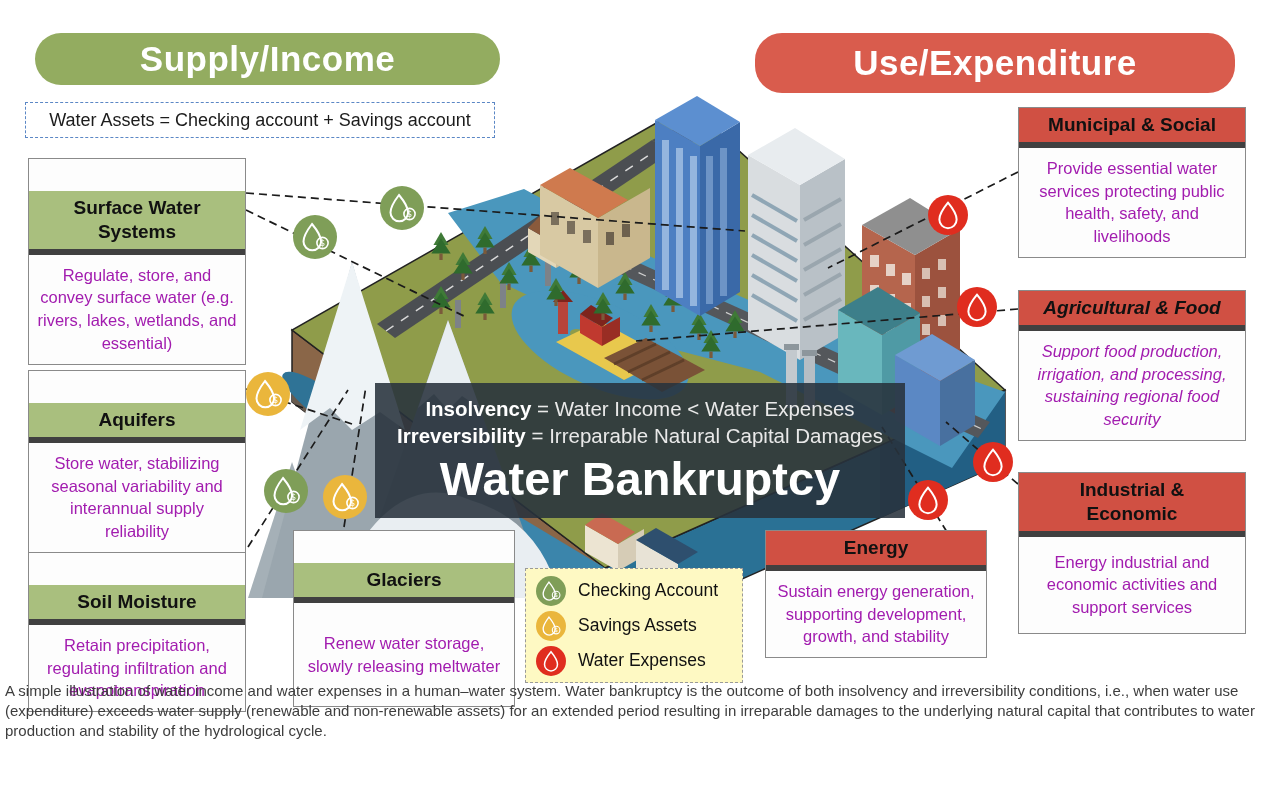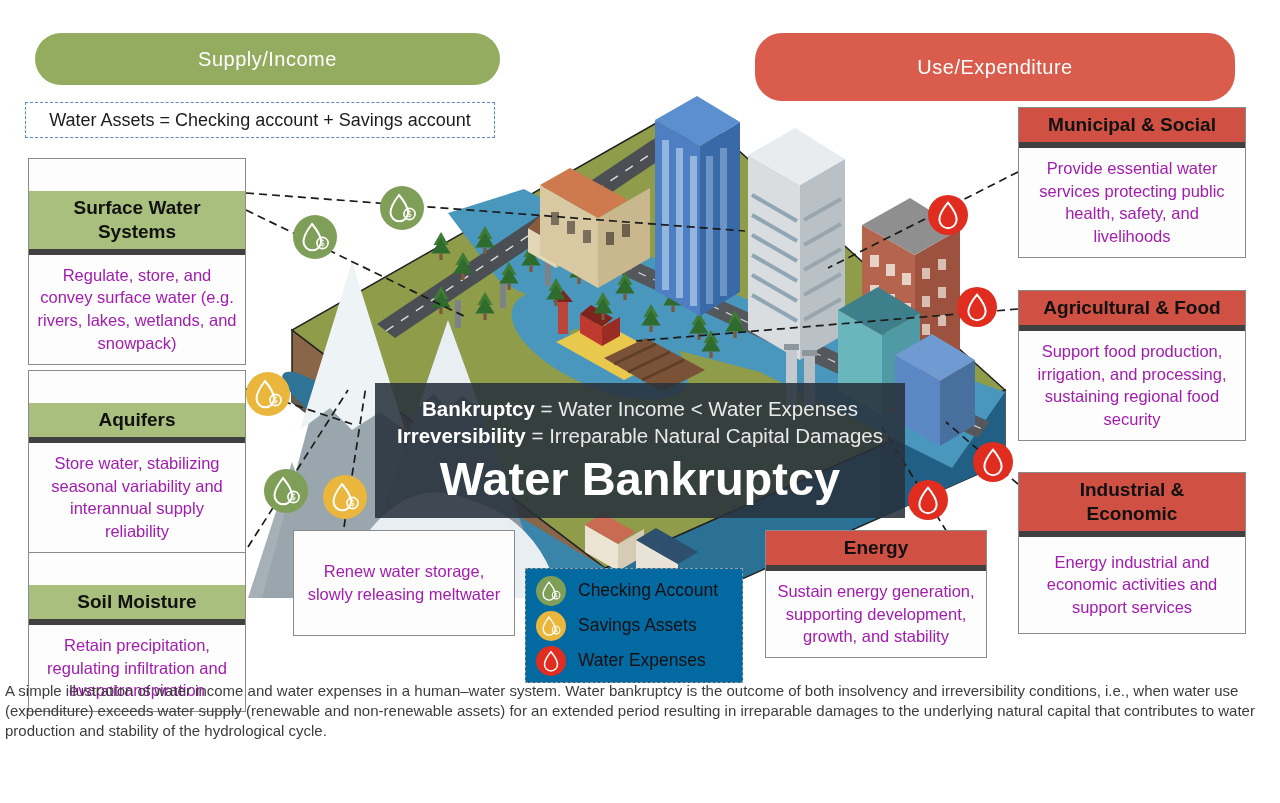--- a/index.html
+++ b/index.html
@@ -1,44 +1,44 @@
 <!DOCTYPE html>
 <html><head>
 <meta charset="utf-8">
 <style>
   html,body{margin:0;padding:0;background:#ffffff;}
   body{font-family:"Liberation Sans","DejaVu Sans",sans-serif;}
   .stage{position:relative;width:1280px;height:803px;background:#fff;overflow:hidden;}
   svg.scene{position:absolute;left:0;top:0;width:1280px;height:803px;z-index:1;}
 
   .pill{position:absolute;display:flex;align-items:center;justify-content:center;
-        color:#fff;font-size:20px;font-weight:400;border-radius:27px;z-index:3;letter-spacing:.5px;}
+        color:#fff;font-size:35px;font-weight:700;border-radius:27px;z-index:3;letter-spacing:.5px;}
   .pill.green{left:35px;top:33px;width:465px;height:52px;background:#93ac60;}
-  .pill.red{left:755px;top:33px;width:480px;height:68px;background:#d95c4d;}
+  .pill.red{left:755px;top:33px;width:480px;height:60px;background:#d95c4d;}
 
   .assets{position:absolute;left:25px;top:102px;width:468px;height:34px;z-index:3;
           border:1.5px dashed #5b87c5;background:#fff;display:flex;align-items:center;justify-content:center;
           font-size:18px;color:#1c1c1c;}
 
   .infobox{position:absolute;z-index:3;border:1px solid #8a8a8a;background:#fdfdfd;text-align:center;}
   .infobox .hd{font-weight:bold;font-size:19px;color:#111;padding:5px 17px;line-height:1.25;
                border-bottom:6px solid #404040;}
   .infobox.greenbox .hd{background:#a9bf7e;margin-top:32px;}
   .infobox.redbox .hd{background:#d05043;}
   .infobox .bd{font-size:16.5px;color:#a21caf;line-height:1.38;padding:9px 8px;}
 
   .overlay{position:absolute;left:375px;top:383px;width:530px;height:135px;z-index:2;
            background:rgba(40,50,60,0.88);color:#fff;text-align:center;
            display:flex;flex-direction:column;justify-content:center;}
   .overlay .ln{font-size:20.5px;color:#e9e9e9;line-height:1.35;}
   .overlay .ln b{color:#fff;}
   .overlay .big{font-size:47px;font-weight:800;color:#fff;line-height:1.15;margin-top:2px;}
 
   .legend{position:absolute;left:525px;top:568px;width:218px;height:115px;z-index:3;
-          border:1.5px dashed #9a9a9a;background:#0369a1;display:flex;flex-direction:column;
+          border:1.5px dashed #9a9a9a;background:#fef9c3;display:flex;flex-direction:column;
           justify-content:space-around;padding:4px 10px;box-sizing:border-box;}
   .lrow{display:flex;align-items:center;gap:12px;font-size:17.5px;color:#111;}
   .lico{width:30px;height:30px;flex:0 0 30px;}
 
   .badge{position:absolute;z-index:3;}
   .badge.b44{width:44px;height:44px;}
   .badge.b40{width:40px;height:40px;}
 
   .caption{position:absolute;left:5px;top:665px;width:1270px;z-index:3;
            font-size:15px;color:#3d3d3d;line-height:1.32;margin-top:16px;}
@@ -228,54 +228,55 @@
       <line x1="344" y1="527" x2="366" y2="386"></line>
       <line x1="1018" y1="172" x2="828" y2="268"></line>
       <line x1="1018" y1="309" x2="636" y2="341"></line>
       <line x1="1018" y1="484" x2="946" y2="422"></line>
       <line x1="947" y1="532" x2="882" y2="427"></line>
     </g>
   </svg>
 
   <div class="overlay">
     <div class="ln">
-      <b>Bankruptcy</b><span> = Water Income &lt; Water Expenses</span>
+      <b>Insolvency</b><span> = Water Income &lt; Water Expenses</span>
     </div>
     <div class="ln">
       <b>Irreversibility</b><span> = Irreparable Natural Capital Damages</span>
     </div>
     <div class="big">Water Bankruptcy</div>
   </div>
 
   <div class="pill green">Supply/Income</div>
   <div class="pill red">Use/Expenditure</div>
 
   <div class="assets">Water Assets = Checking account + Savings account</div>
 
   <div class="infobox greenbox" style="left:28px;top:158px;width:216px;">
     <div class="hd">Surface Water Systems</div>
-    <div class="bd">Regulate, store, and convey surface water (e.g. rivers, lakes, wetlands, and snowpack)</div>
+    <div class="bd">Regulate, store, and convey surface water (e.g. rivers, lakes, wetlands, and essential)</div>
   </div>
   <div class="infobox greenbox" style="left:28px;top:370px;width:216px;">
     <div class="hd">Aquifers</div>
     <div class="bd">Store water, stabilizing seasonal variability and interannual supply reliability</div>
   </div>
   <div class="infobox greenbox" style="left:28px;top:552px;width:216px;">
     <div class="hd">Soil Moisture</div>
     <div class="bd">Retain precipitation, regulating infiltration and evapotranspiration</div>
   </div>
   <div class="infobox greenbox" style="left:293px;top:530px;width:220px;">
+    <div class="hd">Glaciers</div>
     <div class="bd" style="padding:29px 8px;">Renew water storage, slowly releasing meltwater</div>
   </div>
 
   <div class="infobox redbox" style="left:1018px;top:107px;width:226px;">
     <div class="hd">Municipal &amp; Social</div>
     <div class="bd">Provide essential water services protecting public health, safety, and livelihoods</div>
   </div>
-  <div class="infobox redbox" style="left:1018px;top:290px;width:226px;">
+  <div class="infobox redbox" style="left:1018px;top:290px;width:226px;font-style:italic;">
     <div class="hd">Agricultural &amp; Food</div>
     <div class="bd">Support food production, irrigation, and processing, sustaining regional food security</div>
   </div>
   <div class="infobox redbox" style="left:1018px;top:472px;width:226px;">
     <div class="hd">Industrial &amp; Economic</div>
     <div class="bd" style="padding:14px 8px;">Energy industrial and economic activities and support services</div>
   </div>
   <div class="infobox redbox" style="left:765px;top:530px;width:220px;">
     <div class="hd">Energy</div>
     <div class="bd">Sustain energy generation, supporting development, growth, and stability</div>

